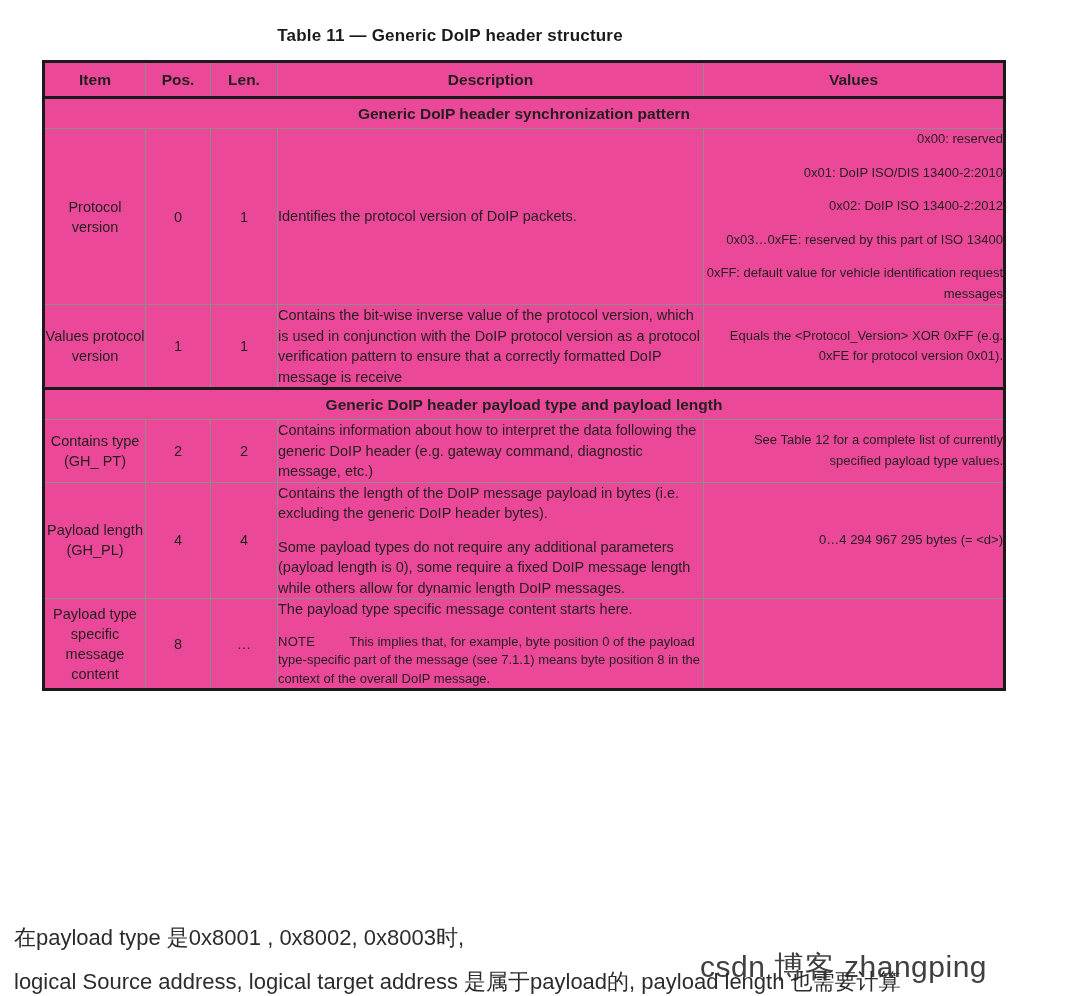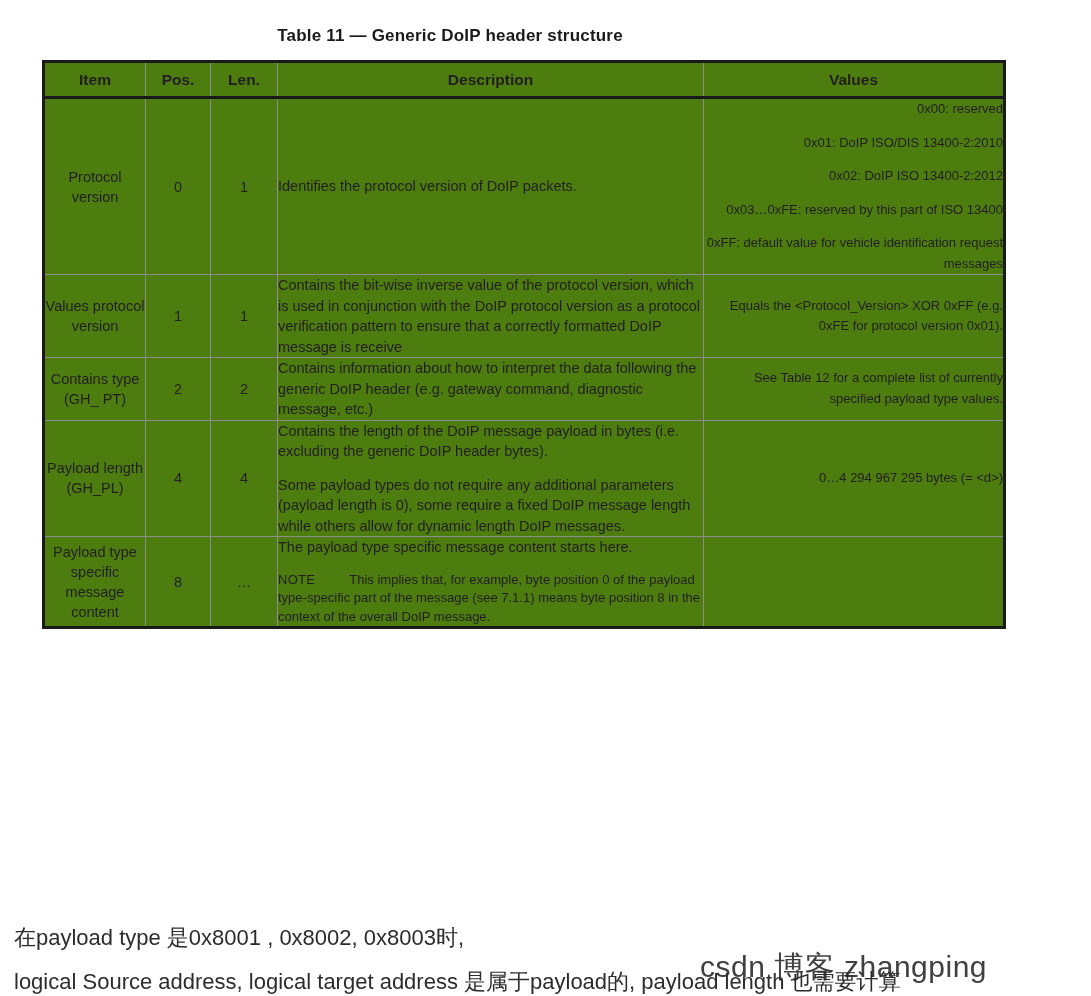--- a/index.html
+++ b/index.html
@@ -31,21 +31,21 @@
   }
 
   
   .doip-table {
     position: absolute;
     left: 42px;
     top: 60px;
     width: 961px;
     border-collapse: collapse;
     table-layout: fixed;
-    background: #4d7c0f;
+    background: #ec4899;
   }
   .doip-table td, .doip-table th {
     border: 1px solid #8d8d8d;
     padding: 0;
     vertical-align: middle;
     font-weight: normal;
     color: #231f20;
   }
   
   .doip-table {
@@ -172,20 +172,23 @@
   <tbody>
 
     <tr class="hdr frame-top">
       <td>Item</td>
       <td>Pos.</td>
       <td>Len.</td>
       <td>Description</td>
       <td>Values</td>
     </tr>
 
+    <tr class="section-row">
+      <td colspan="5">Generic DoIP header synchronization pattern</td>
+    </tr>
 
     <tr>
       <td class="cell-item">Protocol version</td>
       <td class="cell-num">0</td>
       <td class="cell-num">1</td>
       <td class="cell-desc desc-mid">
         <p>Identifies the protocol version of DoIP packets.</p>
       </td>
       <td class="cell-val val-mid">
         <p>0x00: reserved</p>
@@ -201,20 +204,23 @@
       <td class="cell-num">1</td>
       <td class="cell-num">1</td>
       <td class="cell-desc desc-mid">
         <p>Contains the bit-wise inverse value of the protocol version, which is used in conjunction with the DoIP protocol version as a protocol verification pattern to ensure that a correctly formatted DoIP message is receive</p>
       </td>
       <td class="cell-val val-mid">
         <p>Equals the &lt;Protocol_Version&gt; XOR 0xFF (e.g. 0xFE for protocol version 0x01).</p>
       </td>
     </tr>
 
+    <tr class="section-row section-second">
+      <td colspan="5">Generic DoIP header payload type and payload length</td>
+    </tr>
 
     <tr>
       <td class="cell-item">Contains type (GH_ PT)</td>
       <td class="cell-num">2</td>
       <td class="cell-num">2</td>
       <td class="cell-desc desc-mid">
         <p>Contains information about how to interpret the data following the generic DoIP header (e.g. gateway command, diagnostic message, etc.)</p>
       </td>
       <td class="cell-val val-mid">
         <p>See Table 12 for a complete list of currently specified payload type values.</p>

